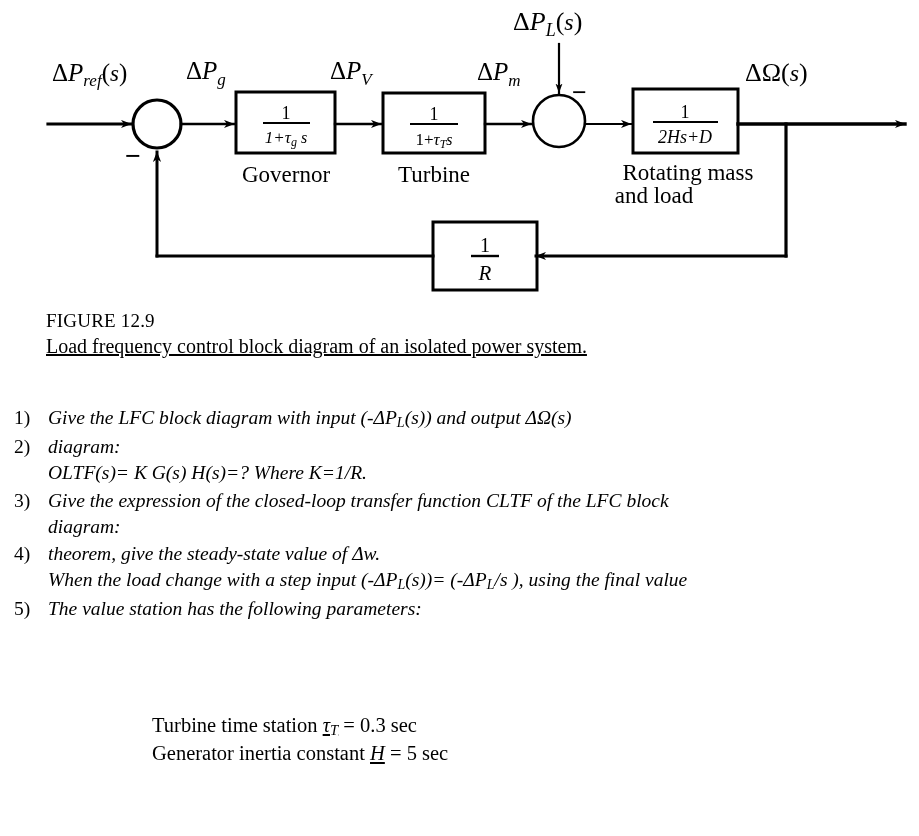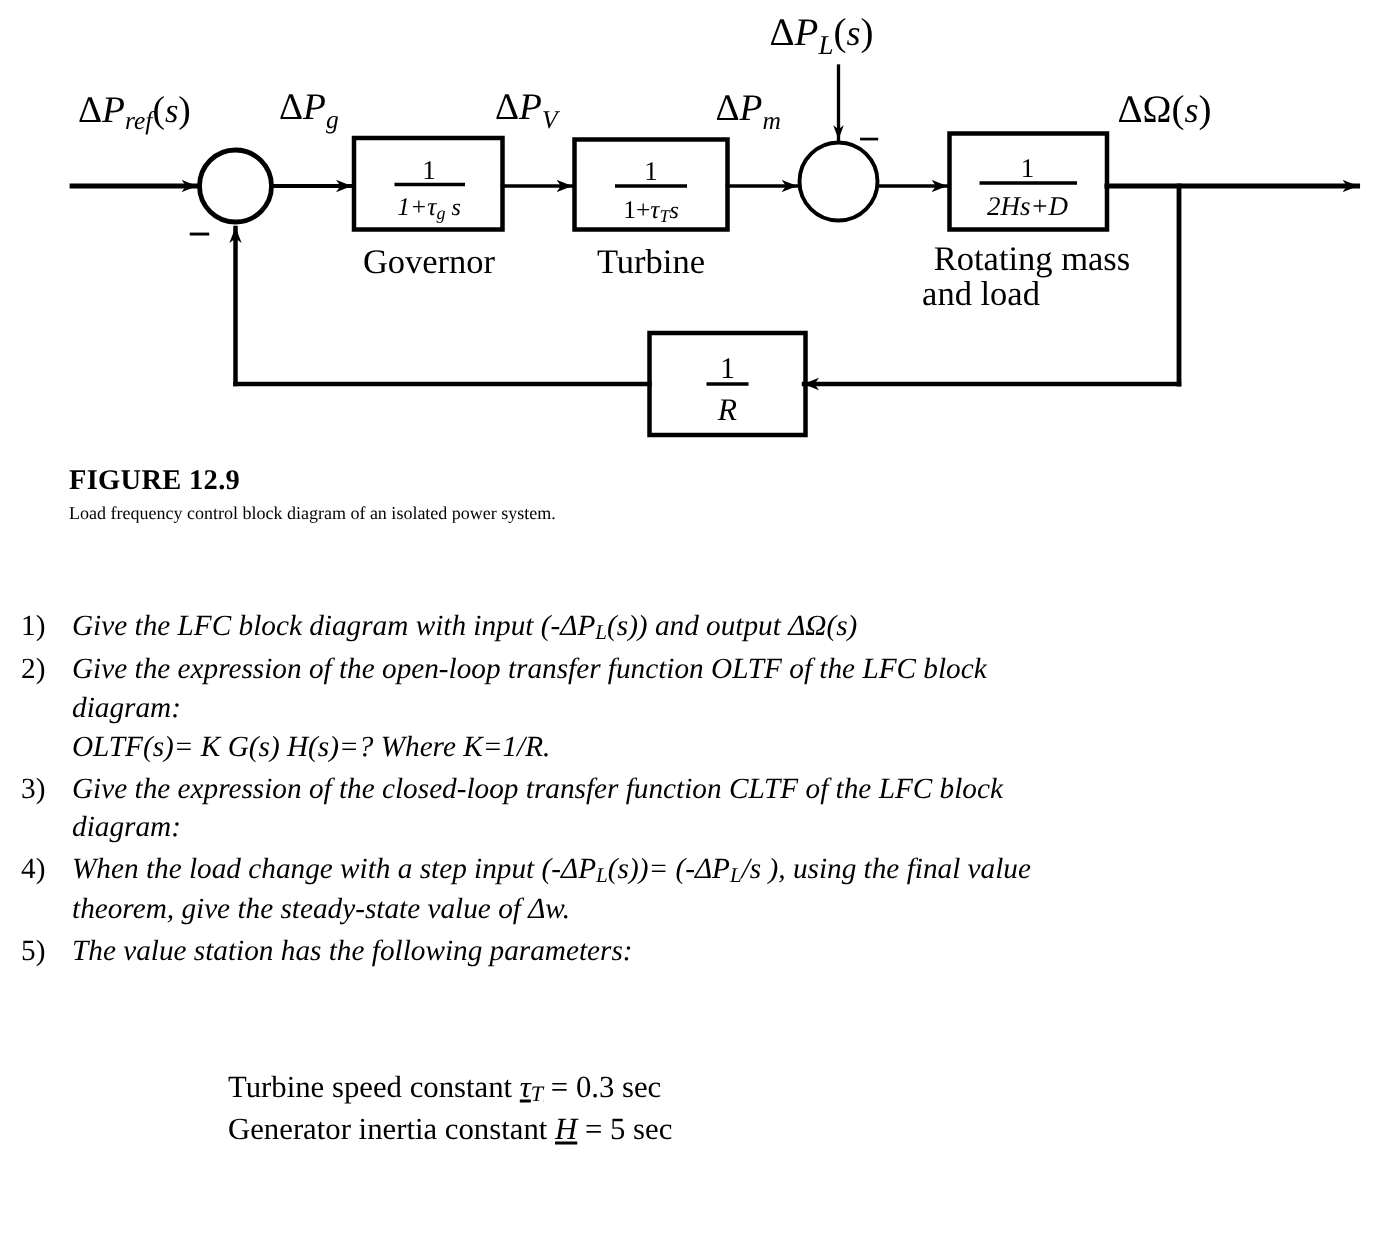--- a/index.html
+++ b/index.html
@@ -30,29 +30,30 @@
   }
 
   .caption-block {
     position: absolute;
     left: 46px;
     top: 310px;
     width: 760px;
   }
   .figure-number {
     font-family: "Liberation Serif", serif;
-    font-weight: bold;
+    font-weight: normal;
     font-size: 19px;
     letter-spacing: 0.2px;
     margin: 0 0 3px 0;
   }
   .figure-caption {
     font-family: "Liberation Serif", serif;
-    font-size: 12px;
+    font-size: 20px;
     margin: 0;
+    text-decoration: underline;
   }
 
   .questions {
     position: absolute;
     left: 12px;
     top: 405px;
     width: 800px;
     font-family: "Liberation Serif", serif;
     font-size: 19.5px;
     line-height: 1.33;
@@ -187,54 +188,53 @@
   <div class="q-item">
     <span class="q-num">1)</span>
     <span class="q-body">
       <span class="q-line">Give the LFC block diagram with input (-ΔP<sub>L</sub>(s)) and output ΔΩ(s)</span>
     </span>
   </div>
 
   <div class="q-item">
     <span class="q-num">2)</span>
     <span class="q-body">
-      <span class="q-line">Give the expression of the open-loop transfer function OLTF of the LFC block</span>
       <span class="q-line">diagram:</span>
       <span class="q-line">OLTF(s)= K G(s) H(s)=?   Where K=1/R.</span>
     </span>
   </div>
 
   <div class="q-item">
     <span class="q-num">3)</span>
     <span class="q-body">
       <span class="q-line">Give the expression of the closed-loop transfer function CLTF of the LFC block</span>
       <span class="q-line">diagram:</span>
     </span>
   </div>
 
   <div class="q-item">
     <span class="q-num">4)</span>
     <span class="q-body">
+      <span class="q-line">theorem, give the steady-state value of Δw.</span>
       <span class="q-line">When the load change with a step input (-ΔP<sub>L</sub>(s))= (-ΔP<sub>L</sub>/s ), using the final value</span>
-      <span class="q-line">theorem, give the steady-state value of Δw.</span>
     </span>
   </div>
 
   <div class="q-item">
     <span class="q-num">5)</span>
     <span class="q-body">
       <span class="q-line">The value station has the following parameters:</span>
     </span>
   </div>
 
 </div>
 
 <div class="params">
   <div class="row">
-    <span>Turbine speed constant</span>
+    <span>Turbine time station</span>
     <span class="mathit">τ<sub>T</sub></span>
     <span>=</span>
     <span>0.3 sec</span>
   </div>
   <div class="row">
     <span>Generator inertia constant</span>
     <span class="mathit">H</span>
     <span>=</span>
     <span>5 sec</span>
   </div>

